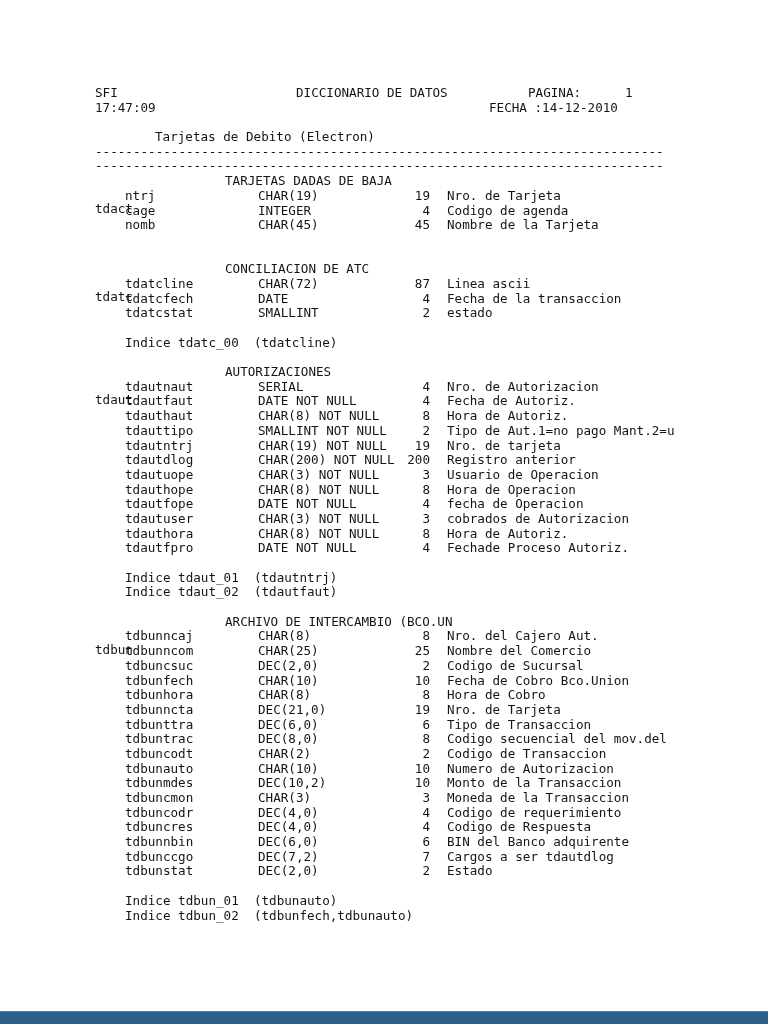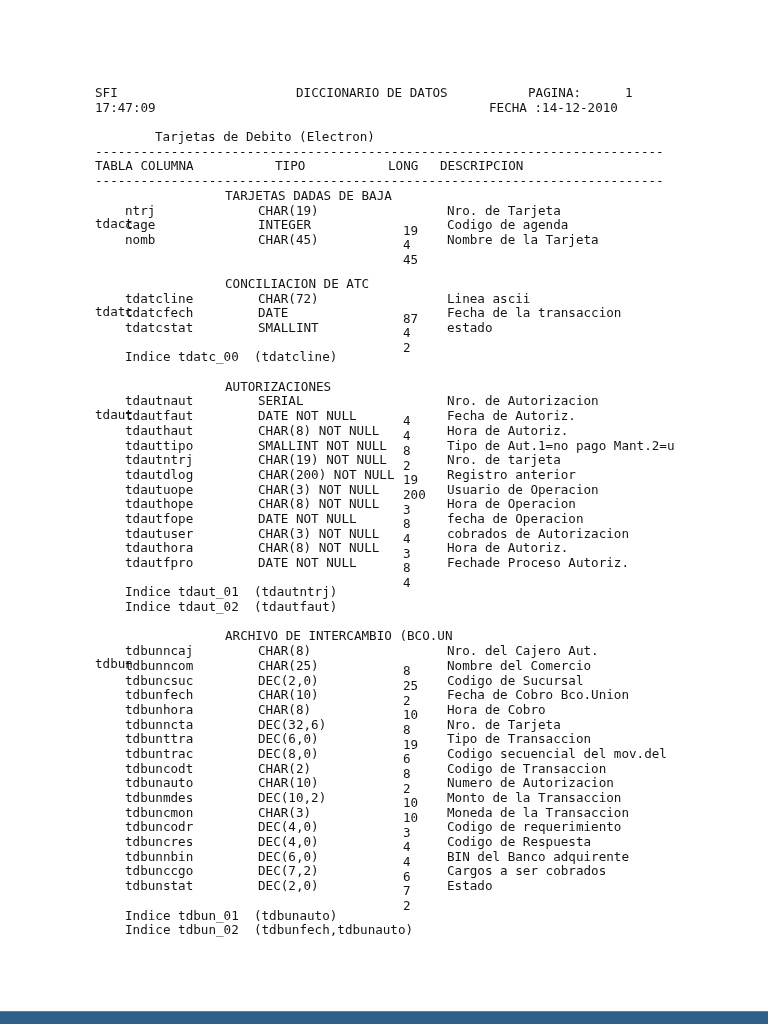--- a/index.html
+++ b/index.html
@@ -13,21 +13,21 @@
     overflow:hidden;
   }
   .doc { position:absolute; left:95px; top:86px; width:673px; }
   .line { position:relative; height:14.7px; line-height:14.7px; white-space:pre; }
   .row  { display:flex; height:14.7px; line-height:14.7px; white-space:pre; }
   .blank { height:14.7px; }
   .abs { position:absolute; top:0; white-space:pre; }
   .c-ind  { width:30px;  flex:none; }
   .c-name { width:133px; flex:none; }
   .c-tipo { width:145px; flex:none; }
-  .c-long { width:27px;  flex:none; text-align:left;margin-top:20px; }
+  .c-long { width:27px;  flex:none; text-align:right; }
   .c-desc { margin-left:17px; flex:none; }
   .sec-name { width:130px; flex:none;margin-top:28px; }
   .h1 { width:180px; flex:none; }
   .h2 { width:113px; flex:none; }
   .h3 { width:52px;  flex:none; }
   .subtitle { padding-left:60px; }
   .ind-line { padding-left:30px; }
   .footer-bar {
     position:absolute; left:0; right:0; bottom:0; height:13px;
     background:#2e5e8a;
@@ -50,26 +50,20 @@
     <span class="abs" style="left:0">17:47:09</span>
     <span class="abs" style="left:394px">FECHA :14-12-2010</span>
   </div>
 
   <div class="blank"></div>
 
   <div class="line subtitle">Tarjetas de Debito (Electron)</div>
 
   <div class="line">---------------------------------------------------------------------------</div>
 
-  <div class="row">
-    <span class="h1">TABLA COLUMNA</span>
-    <span class="h2">TIPO</span>
-    <span class="h3">LONG</span>
-    <span>DESCRIPCION</span>
-  </div>
 
   <div class="line">---------------------------------------------------------------------------</div>
 
   <div id="tables">
       <div class="section">
         <div class="row"><span class="sec-name">tdact</span><span>TARJETAS DADAS DE BAJA</span></div>
         <div class="row"><span class="c-ind"></span><span class="c-name">ntrj</span><span class="c-tipo">CHAR(19)</span><span class="c-long">19</span><span class="c-desc">Nro. de Tarjeta</span></div>
         <div class="row"><span class="c-ind"></span><span class="c-name">cage</span><span class="c-tipo">INTEGER</span><span class="c-long">4</span><span class="c-desc">Codigo de agenda</span></div>
         <div class="row"><span class="c-ind"></span><span class="c-name">nomb</span><span class="c-tipo">CHAR(45)</span><span class="c-long">45</span><span class="c-desc">Nombre de la Tarjeta</span></div>
         <div class="blank"></div>
@@ -103,31 +97,31 @@
         <div class="line ind-line">Indice tdaut_02  (tdautfaut)</div>
         <div class="blank"></div>
       </div>
       <div class="section">
         <div class="row"><span class="sec-name">tdbun</span><span>ARCHIVO DE INTERCAMBIO (BCO.UN</span></div>
         <div class="row"><span class="c-ind"></span><span class="c-name">tdbunncaj</span><span class="c-tipo">CHAR(8)</span><span class="c-long">8</span><span class="c-desc">Nro. del Cajero Aut.</span></div>
         <div class="row"><span class="c-ind"></span><span class="c-name">tdbunncom</span><span class="c-tipo">CHAR(25)</span><span class="c-long">25</span><span class="c-desc">Nombre del Comercio</span></div>
         <div class="row"><span class="c-ind"></span><span class="c-name">tdbuncsuc</span><span class="c-tipo">DEC(2,0)</span><span class="c-long">2</span><span class="c-desc">Codigo de Sucursal</span></div>
         <div class="row"><span class="c-ind"></span><span class="c-name">tdbunfech</span><span class="c-tipo">CHAR(10)</span><span class="c-long">10</span><span class="c-desc">Fecha de Cobro Bco.Union</span></div>
         <div class="row"><span class="c-ind"></span><span class="c-name">tdbunhora</span><span class="c-tipo">CHAR(8)</span><span class="c-long">8</span><span class="c-desc">Hora de Cobro</span></div>
-        <div class="row"><span class="c-ind"></span><span class="c-name">tdbunncta</span><span class="c-tipo">DEC(32,6)</span><span class="c-long">19</span><span class="c-desc">Nro. de Tarjeta</span></div>
+        <div class="row"><span class="c-ind"></span><span class="c-name">tdbunncta</span><span class="c-tipo">DEC(21,0)</span><span class="c-long">19</span><span class="c-desc">Nro. de Tarjeta</span></div>
         <div class="row"><span class="c-ind"></span><span class="c-name">tdbunttra</span><span class="c-tipo">DEC(6,0)</span><span class="c-long">6</span><span class="c-desc">Tipo de Transaccion</span></div>
         <div class="row"><span class="c-ind"></span><span class="c-name">tdbuntrac</span><span class="c-tipo">DEC(8,0)</span><span class="c-long">8</span><span class="c-desc">Codigo secuencial del mov.del</span></div>
         <div class="row"><span class="c-ind"></span><span class="c-name">tdbuncodt</span><span class="c-tipo">CHAR(2)</span><span class="c-long">2</span><span class="c-desc">Codigo de Transaccion</span></div>
         <div class="row"><span class="c-ind"></span><span class="c-name">tdbunauto</span><span class="c-tipo">CHAR(10)</span><span class="c-long">10</span><span class="c-desc">Numero de Autorizacion</span></div>
         <div class="row"><span class="c-ind"></span><span class="c-name">tdbunmdes</span><span class="c-tipo">DEC(10,2)</span><span class="c-long">10</span><span class="c-desc">Monto de la Transaccion</span></div>
         <div class="row"><span class="c-ind"></span><span class="c-name">tdbuncmon</span><span class="c-tipo">CHAR(3)</span><span class="c-long">3</span><span class="c-desc">Moneda de la Transaccion</span></div>
         <div class="row"><span class="c-ind"></span><span class="c-name">tdbuncodr</span><span class="c-tipo">DEC(4,0)</span><span class="c-long">4</span><span class="c-desc">Codigo de requerimiento</span></div>
         <div class="row"><span class="c-ind"></span><span class="c-name">tdbuncres</span><span class="c-tipo">DEC(4,0)</span><span class="c-long">4</span><span class="c-desc">Codigo de Respuesta</span></div>
         <div class="row"><span class="c-ind"></span><span class="c-name">tdbunnbin</span><span class="c-tipo">DEC(6,0)</span><span class="c-long">6</span><span class="c-desc">BIN del Banco adquirente</span></div>
-        <div class="row"><span class="c-ind"></span><span class="c-name">tdbunccgo</span><span class="c-tipo">DEC(7,2)</span><span class="c-long">7</span><span class="c-desc">Cargos a ser cobrados</span></div>
+        <div class="row"><span class="c-ind"></span><span class="c-name">tdbunccgo</span><span class="c-tipo">DEC(7,2)</span><span class="c-long">7</span><span class="c-desc">Cargos a ser tdautdlog</span></div>
         <div class="row"><span class="c-ind"></span><span class="c-name">tdbunstat</span><span class="c-tipo">DEC(2,0)</span><span class="c-long">2</span><span class="c-desc">Estado</span></div>
         <div class="blank"></div>
         <div class="line ind-line">Indice tdbun_01  (tdbunauto)</div>
         <div class="line ind-line">Indice tdbun_02  (tdbunfech,tdbunauto)</div>
         <div class="blank"></div>
       </div>
     </div>
 
 </div>
 

